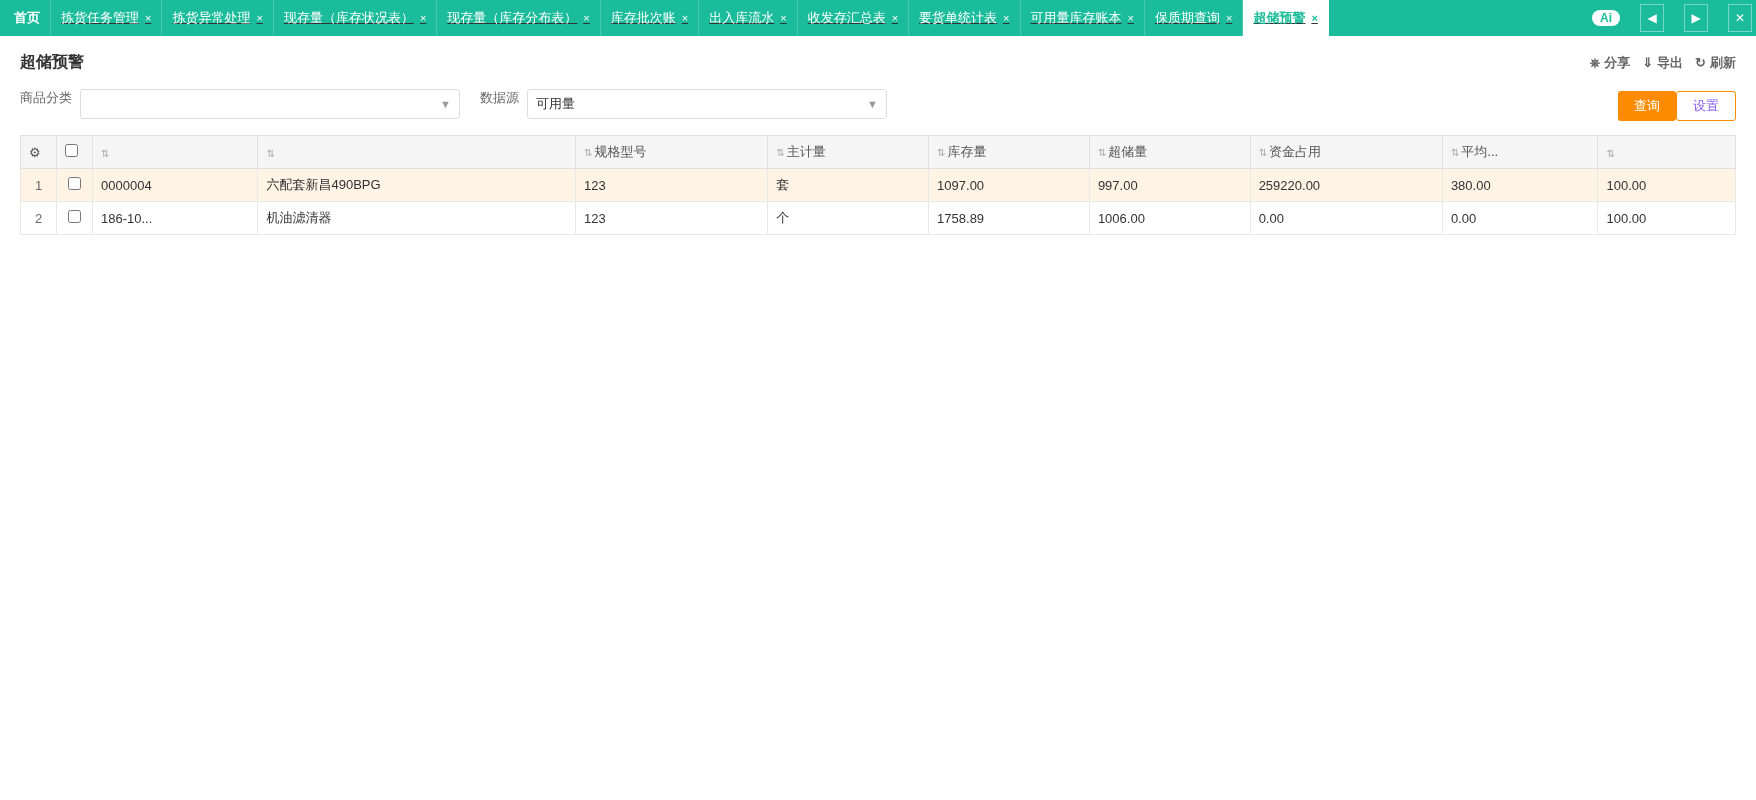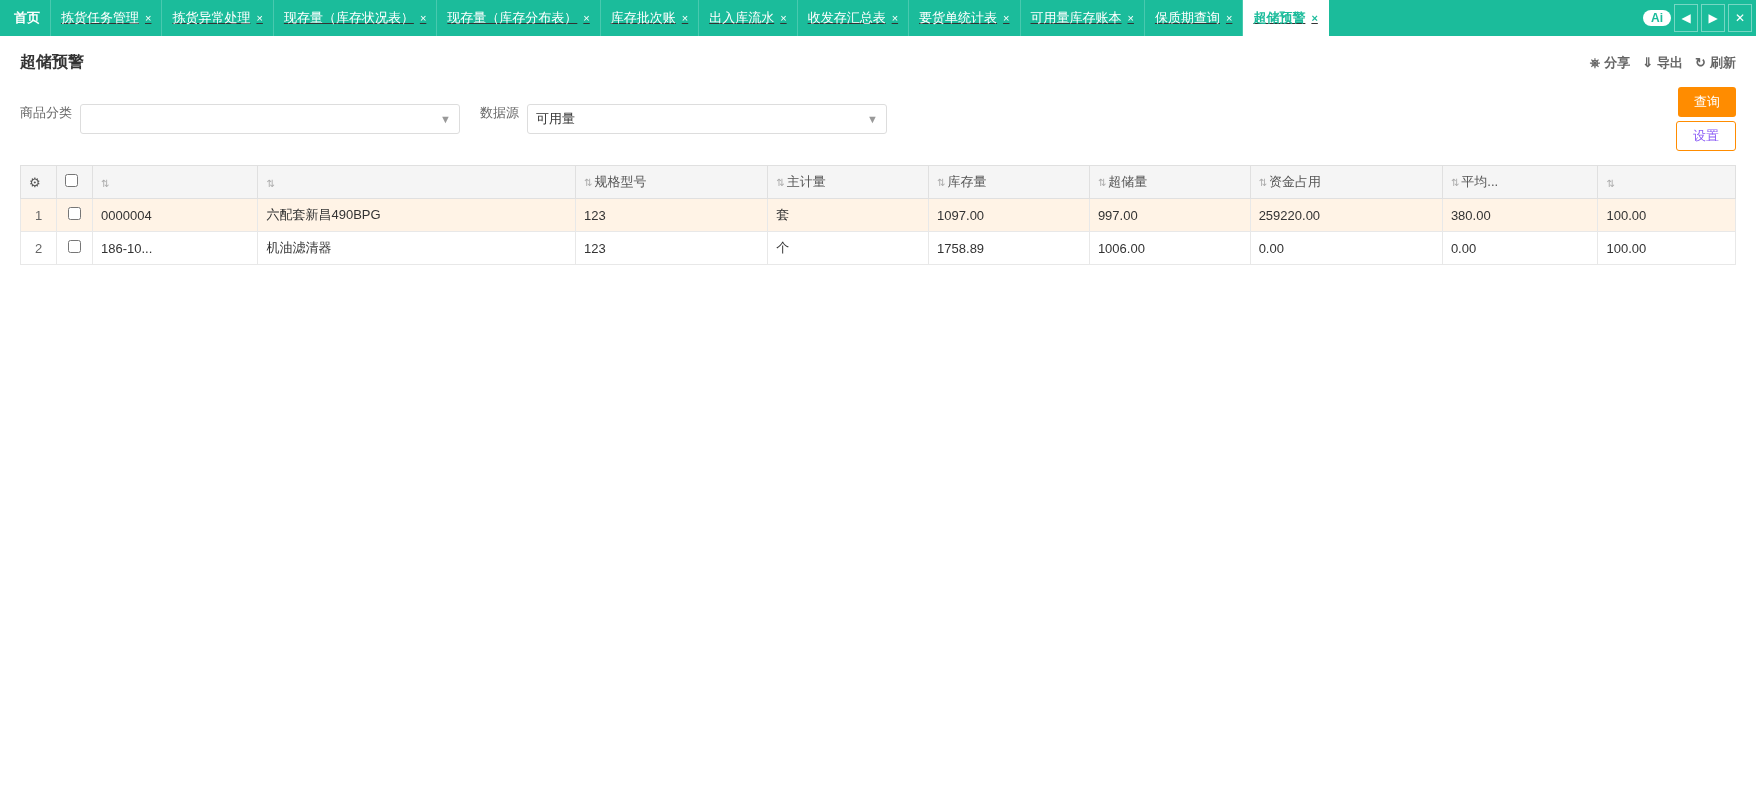--- a/index.html
+++ b/index.html
@@ -120,21 +120,21 @@
       border-radius: 3px;
       padding: 5px 16px;
       cursor: pointer;
       font-size: 13px;
       margin-left: auto;
       margin-top: 4px;
       display: block;
     }
     .filter-buttons {
       display: flex;
-      flex-direction: column;
+      flex-direction: row;
       align-items: flex-end;
       margin-left: auto;
     }
 
     
     .data-table {
       width: 100%;
       border-collapse: collapse;
       font-size: 13px;
     }
@@ -157,21 +157,21 @@
 
     .row-num { color: #666; text-align: center; }
     .checkbox-cell { text-align: center; }
 
     input[type="checkbox"] { cursor: pointer; }
 
     
     .nav-right {
       display: flex;
       align-items: center;
-      gap: 3px;
+      gap: 20px;
       margin-left: auto;
       flex-shrink: 0;
     }
     .ai-badge {
       background: #fff;
       color: #1bbc9b;
       border-radius: 10px;
       padding: 1px 8px;
       font-size: 12px;
       font-weight: bold;

